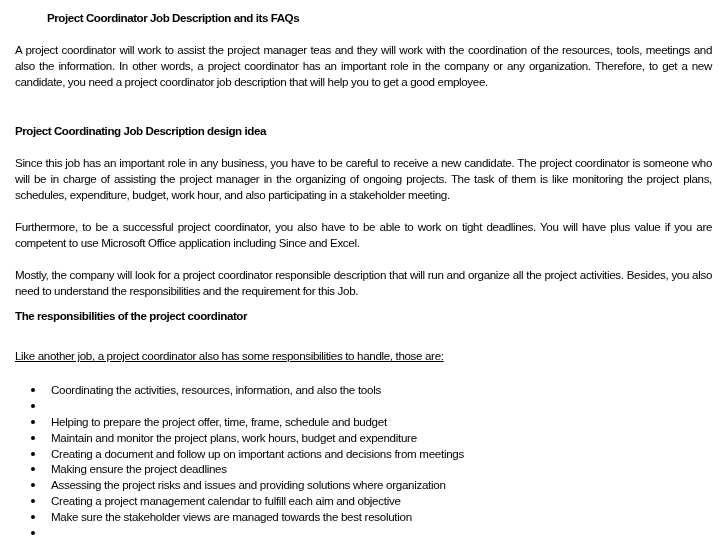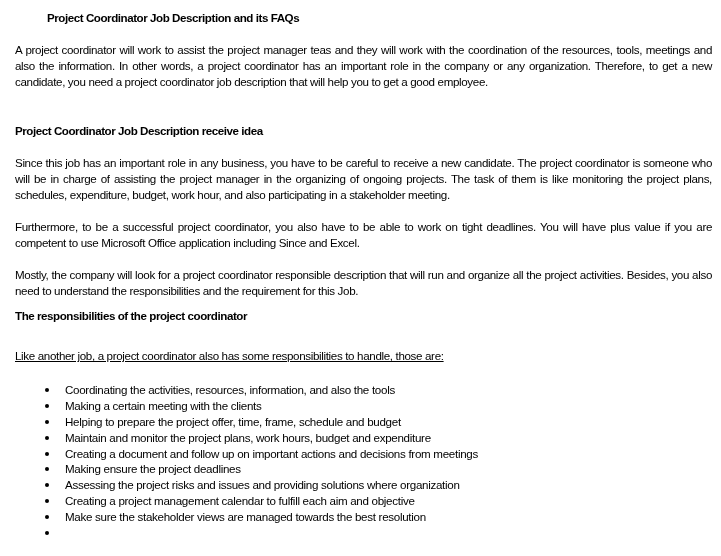--- a/index.html
+++ b/index.html
@@ -39,21 +39,21 @@
       letter-spacing: -0.35px;
       text-align: justify;
       text-align-last: left;
     }
     .para.single {
       white-space: nowrap;
       text-decoration: underline;
     }
     .bullets {
       position: absolute;
-      left: 30px;
+      left: 16px;
       top: 382px;
       margin: 0;
       padding: 0;
       list-style: none;
     }
     .bullet-item {
       position: relative;
       height: 15.9px;
       line-height: 15.9px;
       font-size: 11.6px;
@@ -73,35 +73,35 @@
   </style>
 </head>
 <body>
 
 <div class="page">
 
   <div class="heading" style="top:10px;padding-left:32px;">Project Coordinator Job Description and its FAQs</div>
 
   <div class="para" style="top:42px;">A project coordinator will work to assist the project manager teas and they will work with the coordination of the resources, tools, meetings and also the information. In other words, a project coordinator has an important role in the company or any organization. Therefore, to get a new candidate, you need a project coordinator job description that will help you to get a good employee.</div>
 
-  <div class="heading" style="top:123px;">Project Coordinator Job Description receive idea</div>
+  <div class="heading" style="top:123px;">Project Coordinating Job Description design idea</div>
 
   <div class="para" style="top:155px;">Since this job has an important role in any business, you have to be careful to receive a new candidate. The project coordinator is someone who will be in charge of assisting the project manager in the organizing of ongoing projects. The task of them is like monitoring the project plans, schedules, expenditure, budget, work hour, and also participating in a stakeholder meeting.</div>
 
   <div class="para" style="top:219px;">Furthermore, to be a successful project coordinator, you also have to be able to work on tight deadlines. You will have plus value if you are competent to use Microsoft Office application including Since and Excel.</div>
 
   <div class="para" style="top:267px;">Mostly, the company will look for a project coordinator responsible description that will run and organize all the project activities. Besides, you also need to understand the responsibilities and the requirement for this Job.</div>
 
   <div class="heading" style="top:308px;">The responsibilities of the project coordinator</div>
 
   <div class="para single" style="top:348px;">Like another job, a project coordinator also has some responsibilities to handle, those are:</div>
 
   <ul class="bullets">
     <li class="bullet-item"><span class="bullet-dot"></span><span>Coordinating the activities, resources, information, and also the tools</span></li>
-    <li class="bullet-item"><span class="bullet-dot"></span><span>Making a certain meeting with the clients</span></li>
+    <li class="bullet-item"><span class="bullet-dot"></span></li>
     <li class="bullet-item"><span class="bullet-dot"></span><span>Helping to prepare the project offer, time, frame, schedule and budget</span></li>
     <li class="bullet-item"><span class="bullet-dot"></span><span>Maintain and monitor the project plans, work hours, budget and expenditure</span></li>
     <li class="bullet-item"><span class="bullet-dot"></span><span>Creating a document and follow up on important actions and decisions from meetings</span></li>
     <li class="bullet-item"><span class="bullet-dot"></span><span>Making ensure the project deadlines</span></li>
     <li class="bullet-item"><span class="bullet-dot"></span><span>Assessing the project risks and issues and providing solutions where organization</span></li>
     <li class="bullet-item"><span class="bullet-dot"></span><span>Creating a project management calendar to fulfill each aim and objective</span></li>
     <li class="bullet-item"><span class="bullet-dot"></span><span>Make sure the stakeholder views are managed towards the best resolution</span></li>
     <li class="bullet-item"><span class="bullet-dot"></span></li>
   </ul>
 

